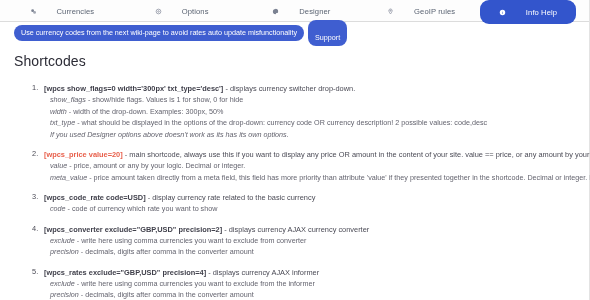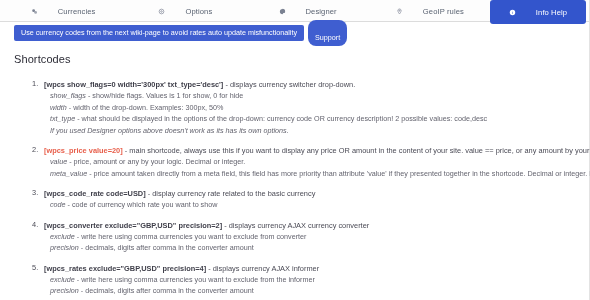--- a/index.html
+++ b/index.html
@@ -37,22 +37,22 @@
     letter-spacing: .1px;
     background: transparent;
     border: none;
     cursor: pointer;
     white-space: nowrap;
     height: 22px;
   }
   .tab.active {
     background: #3355cc;
     color: #ffffff;
-    border-radius: 2px;
-    margin: 1px 4px 1px 0;
+    border-radius: 8px;
+    margin: 1px 14px 1px 0;
     flex: 0 0 94px;
     box-shadow: 0 0 0 1px #3355cc;
   }
   .tab .ic { display: inline-flex; align-items: center; }
   .tab svg { display: block; }
 
   
   .noticebar {
     height: 22px;
     display: flex;
@@ -60,39 +60,39 @@
     gap: 4px;
     padding: 0 0 0 14px;
     background: #ffffff;
   }
   .notice-pill {
     background: #3f5ed0;
     color: #fff;
     font-size: 7.2px;
     line-height: 1;
     padding: 4px 7px 5px;
-    border-radius: 2px;
+    border-radius: 8px;
     white-space: nowrap;
     cursor: pointer;
   }
   .support-pill {
     background: #3f5ed0;
     color: #fff;
     font-size: 7.2px;
     line-height: 1;
     padding: 14px 7px 5px;
     border-radius: 8px;
     white-space: nowrap;
     cursor: pointer;
   }
 
   
   .content { padding: 6px 14px 0 14px; }
   .section-title {
-    font-size: 11px;
+    font-size: 14px;
     color: #2c2c36;
     font-weight: normal;
     margin: 3px 0 7px 0;
     letter-spacing: .1px;
   }
   ol.sc-list {
     margin: 14px; padding: 0 0 0 16px;
     list-style-position: outside;
     counter-reset: sc;
     list-style: none;

